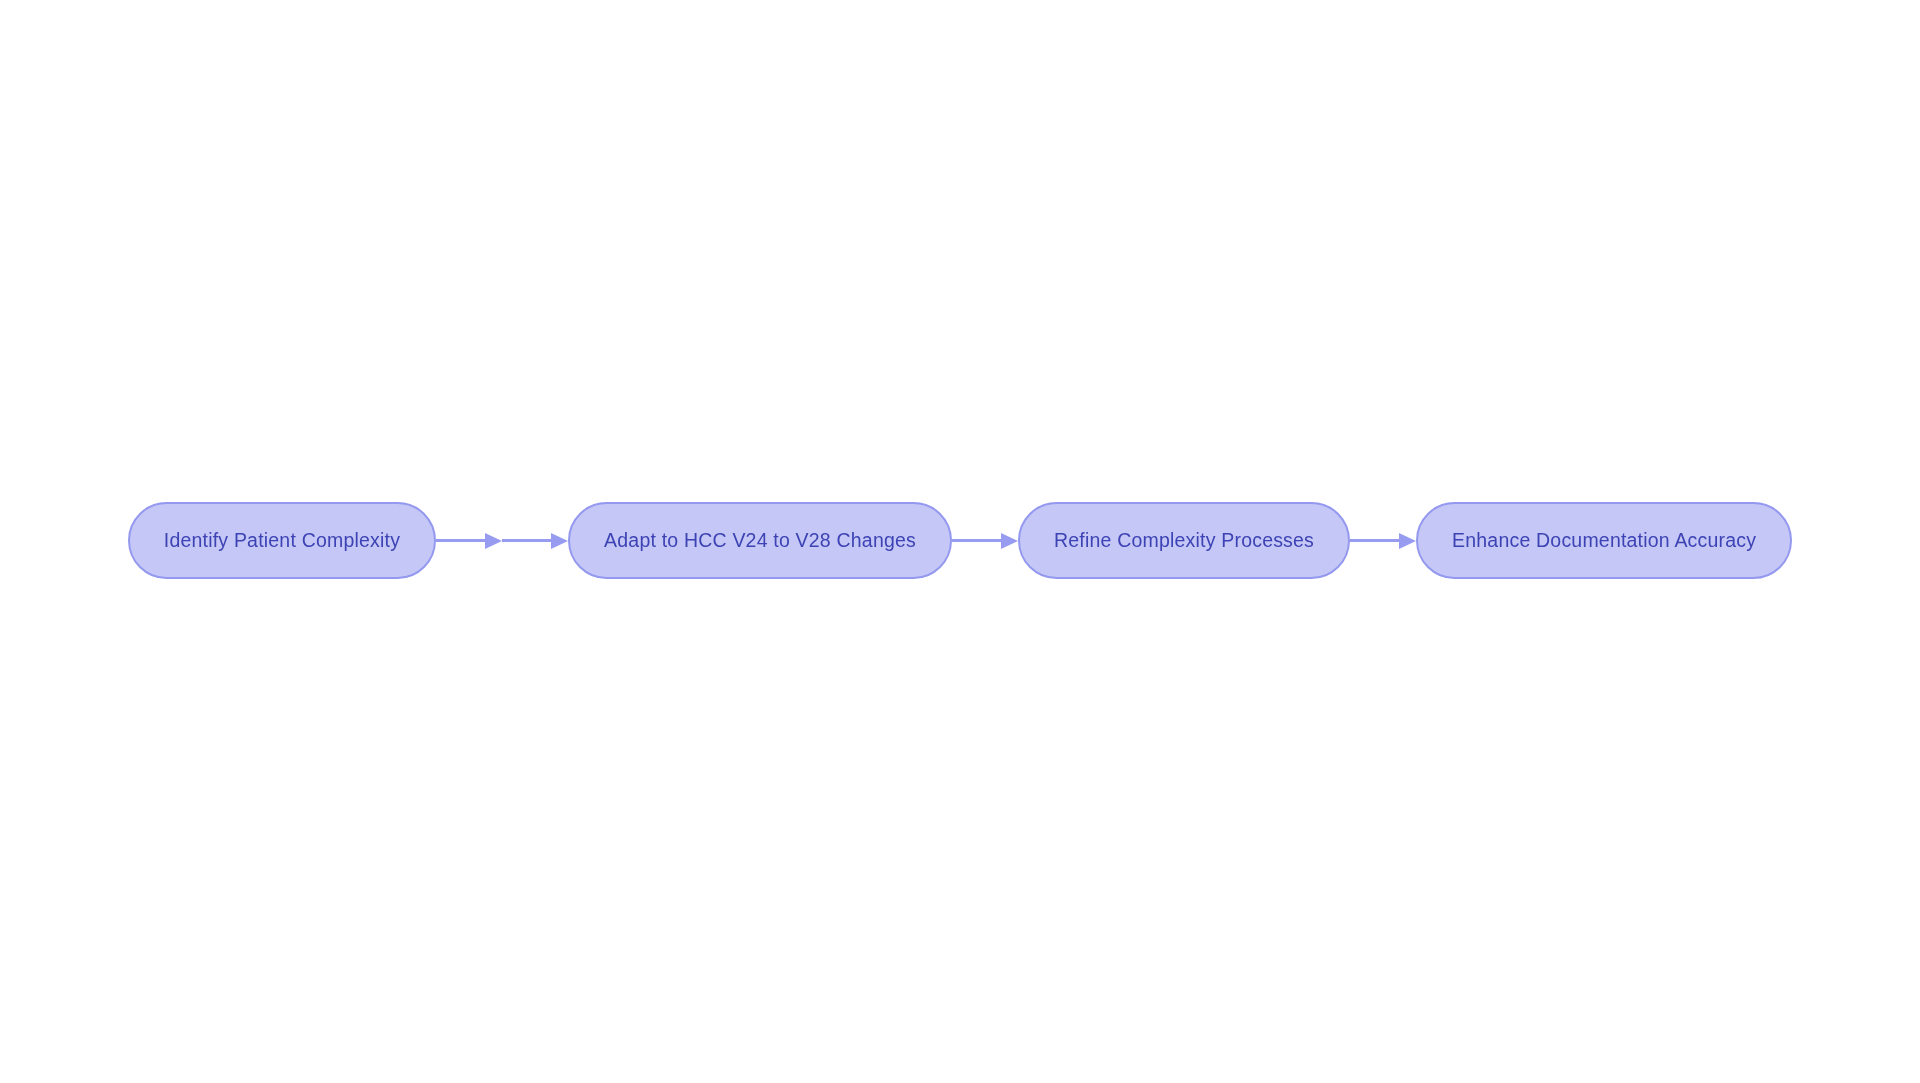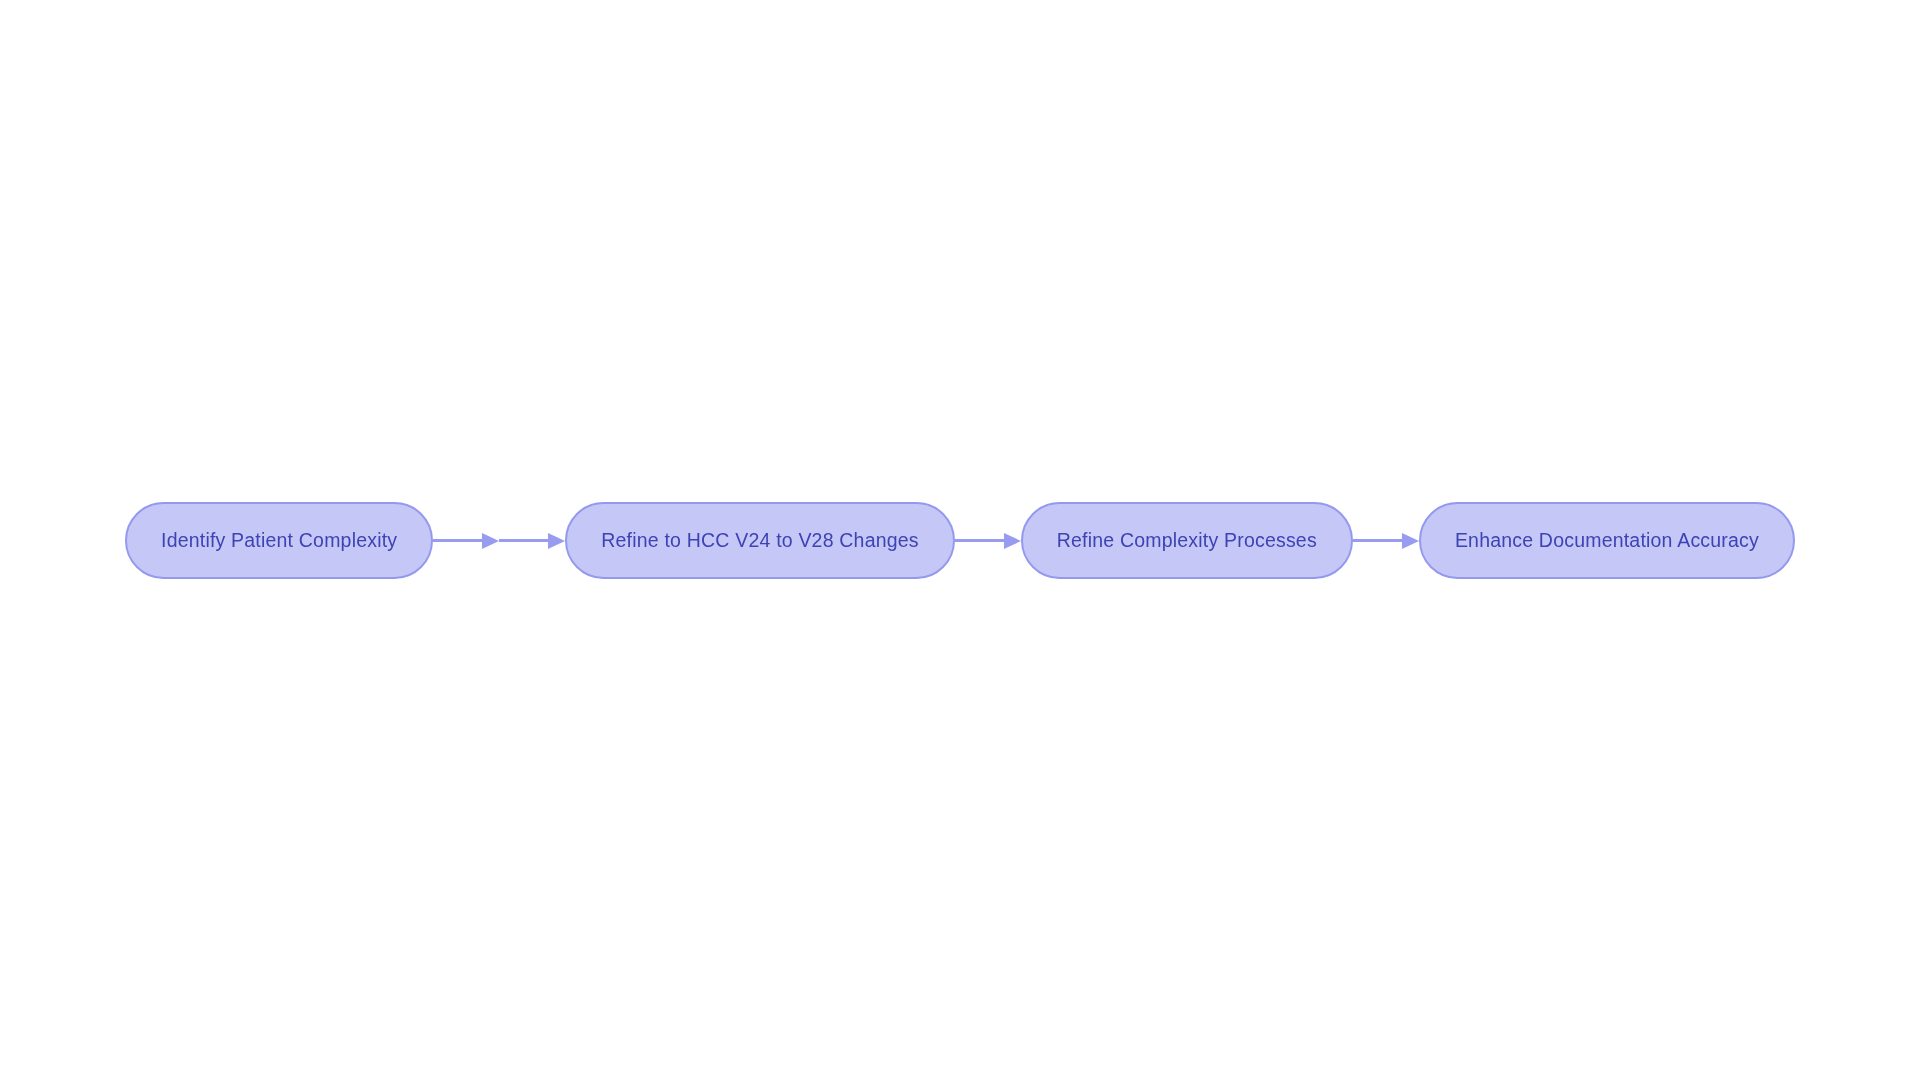--- a/index.html
+++ b/index.html
@@ -85,21 +85,21 @@
     <div class="arrow-head"></div>
   </div>
 
 
   <div class="arrow">
     <div class="arrow-line"></div>
     <div class="arrow-head"></div>
   </div>
 
   <div class="node">
-    <span class="node-label">Refine to HCC V24 to V28 Changes</span>
+    <span class="node-label">Adapt to HCC V24 to V28 Changes</span>
   </div>
 
   <div class="arrow">
     <div class="arrow-line"></div>
     <div class="arrow-head"></div>
   </div>
 
   <div class="node">
     <span class="node-label">Refine Complexity Processes</span>
   </div>

